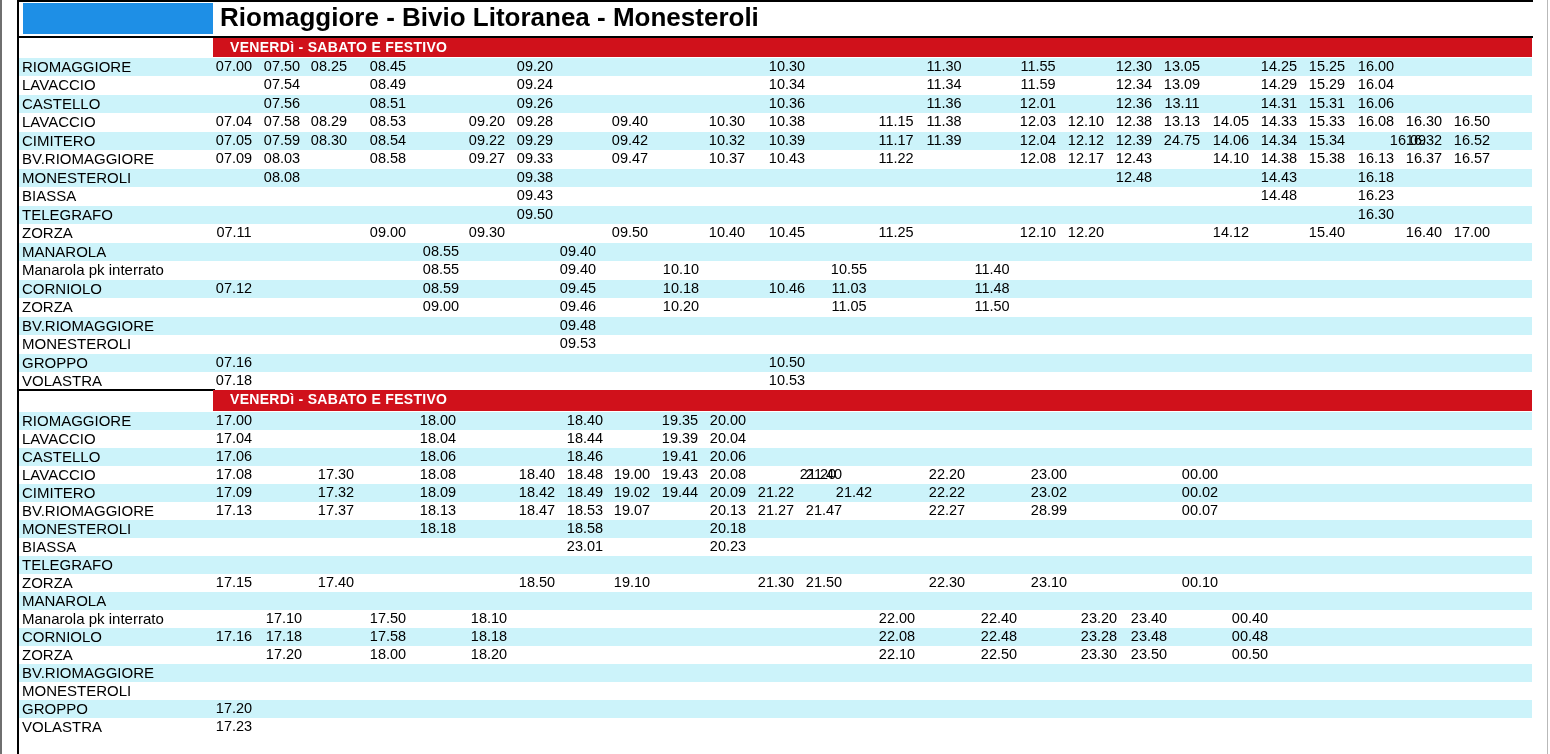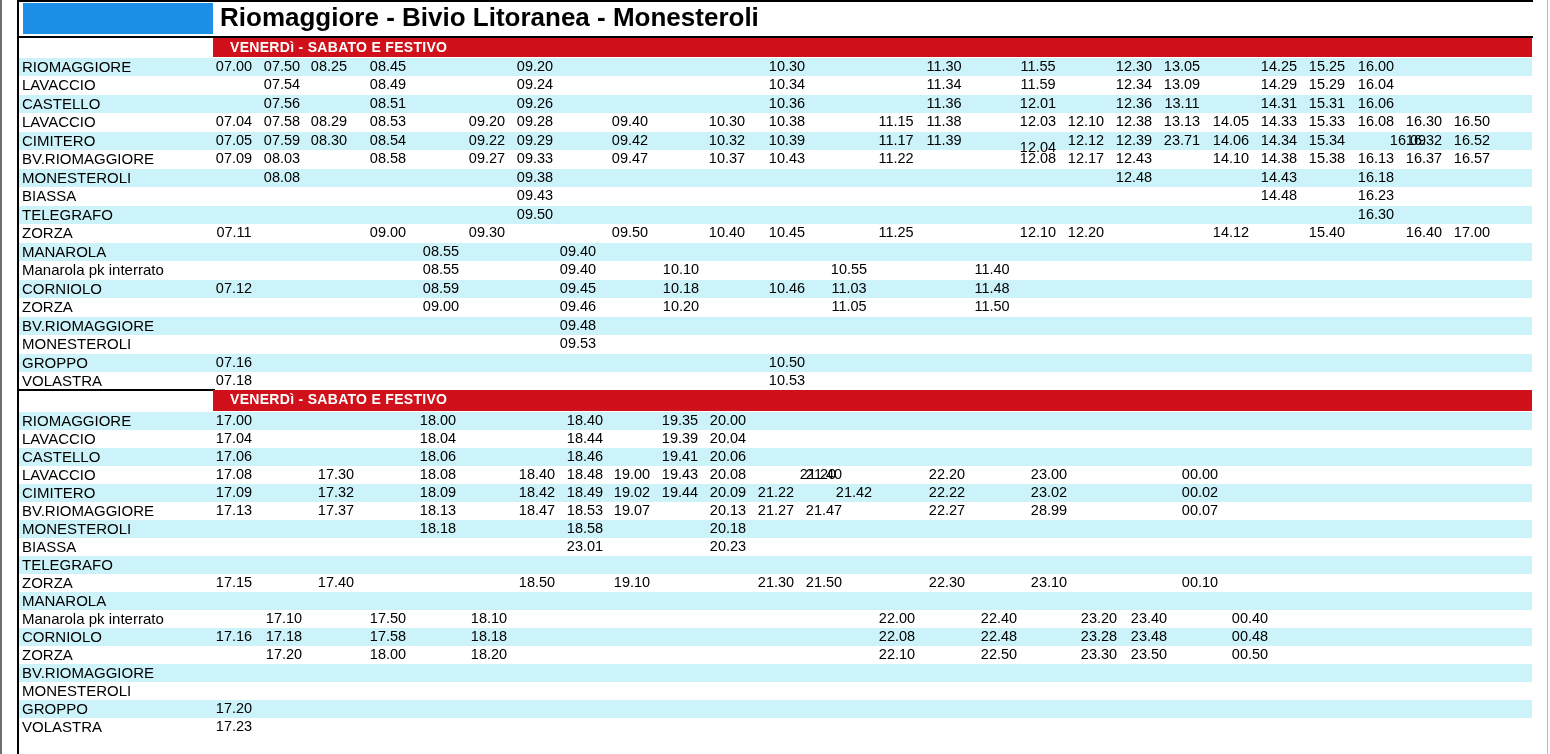--- a/index.html
+++ b/index.html
@@ -110,24 +110,24 @@
         <div class="t" style="left: 239px;">07.59</div>
         <div class="t" style="left: 286px;">08.30</div>
         <div class="t" style="left: 345px;">08.54</div>
         <div class="t" style="left: 444px;">09.22</div>
         <div class="t" style="left: 492px;">09.29</div>
         <div class="t" style="left: 587px;">09.42</div>
         <div class="t" style="left: 684px;">10.32</div>
         <div class="t" style="left: 744px;">10.39</div>
         <div class="t" style="left: 853px;">11.17</div>
         <div class="t" style="left: 901px;">11.39</div>
-        <div class="t" style="left: 995px; margin-top: 7px;">12.04</div>
+        <div class="t" style="left: 995px;">12.04</div>
         <div class="t" style="left: 1043px;">12.12</div>
         <div class="t" style="left: 1091px;">12.39</div>
-        <div class="t" style="left: 1139px;">23.71</div>
+        <div class="t" style="left: 1139px;">24.75</div>
         <div class="t" style="left: 1188px;">14.06</div>
         <div class="t" style="left: 1236px;">14.34</div>
         <div class="t" style="left: 1284px;">15.34</div>
         <div class="t" style="left: 1365px;">16.09</div>
         <div class="t" style="left: 1381px;">16.32</div>
         <div class="t" style="left: 1429px;">16.52</div>
       </div>
       <div class="row" style="top: 150.1px; height: 18.52px;">
         <div class="station">BV.RIOMAGGIORE</div>
         <div class="t" style="left: 191px;">07.09</div>

